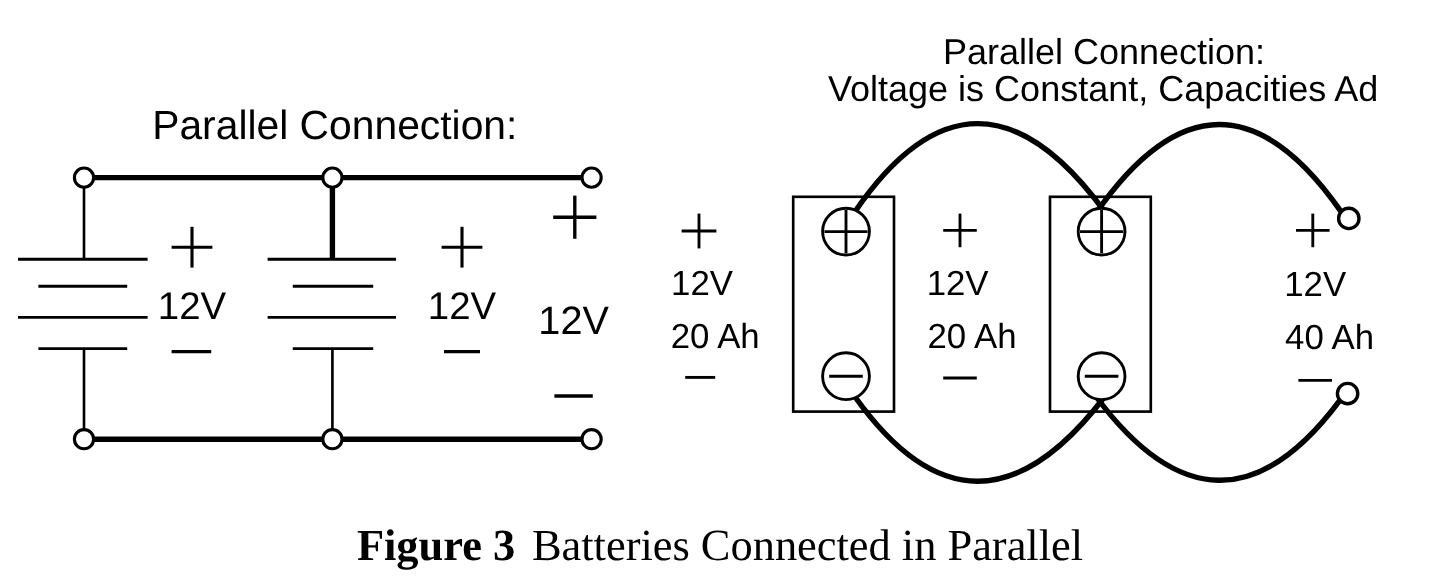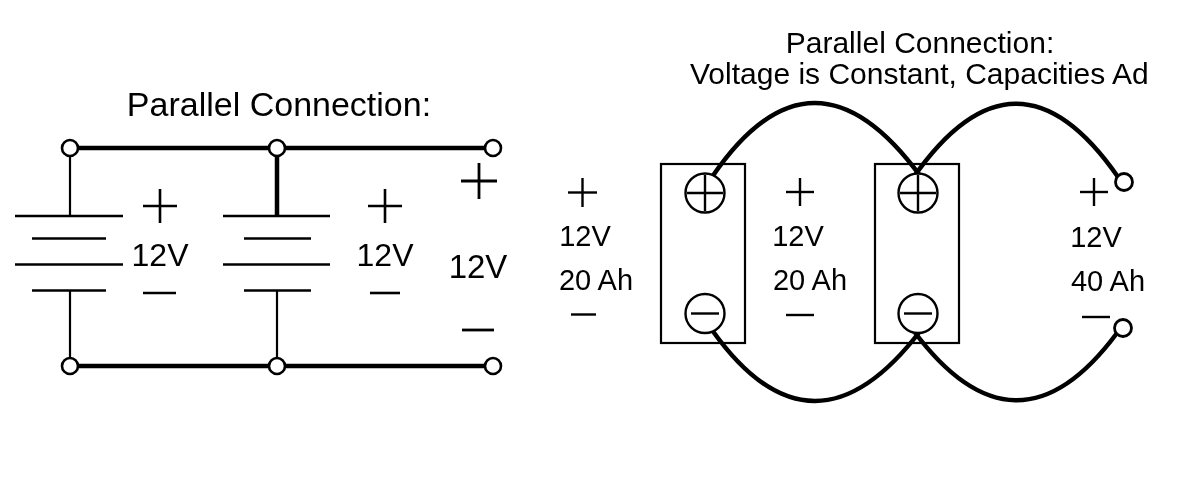--- a/index.html
+++ b/index.html
@@ -155,14 +155,17 @@
     <text class="t-title-right" x="920" y="53" text-anchor="middle">Parallel Connection:</text>
     <text class="t-title-right" x="690" y="84" text-anchor="start">Voltage is Constant, Capacities Ad</text>
 
     <text class="t-val-right" x="798" y="246" text-anchor="middle">12V</text>
     <text class="t-val-right" x="810" y="290" text-anchor="middle">20 Ah</text>
 
     <text class="t-val-right" x="1096" y="247" text-anchor="middle">12V</text>
     <text class="t-val-right" x="1108" y="291" text-anchor="middle">40 Ah</text>
   </svg>
 
+  <div class="caption">
+    <span class="cap-label">Figure 3</span><span class="cap-text">Batteries Connected in Parallel</span>
+  </div>
 
 </div>
 
 </body></html>

